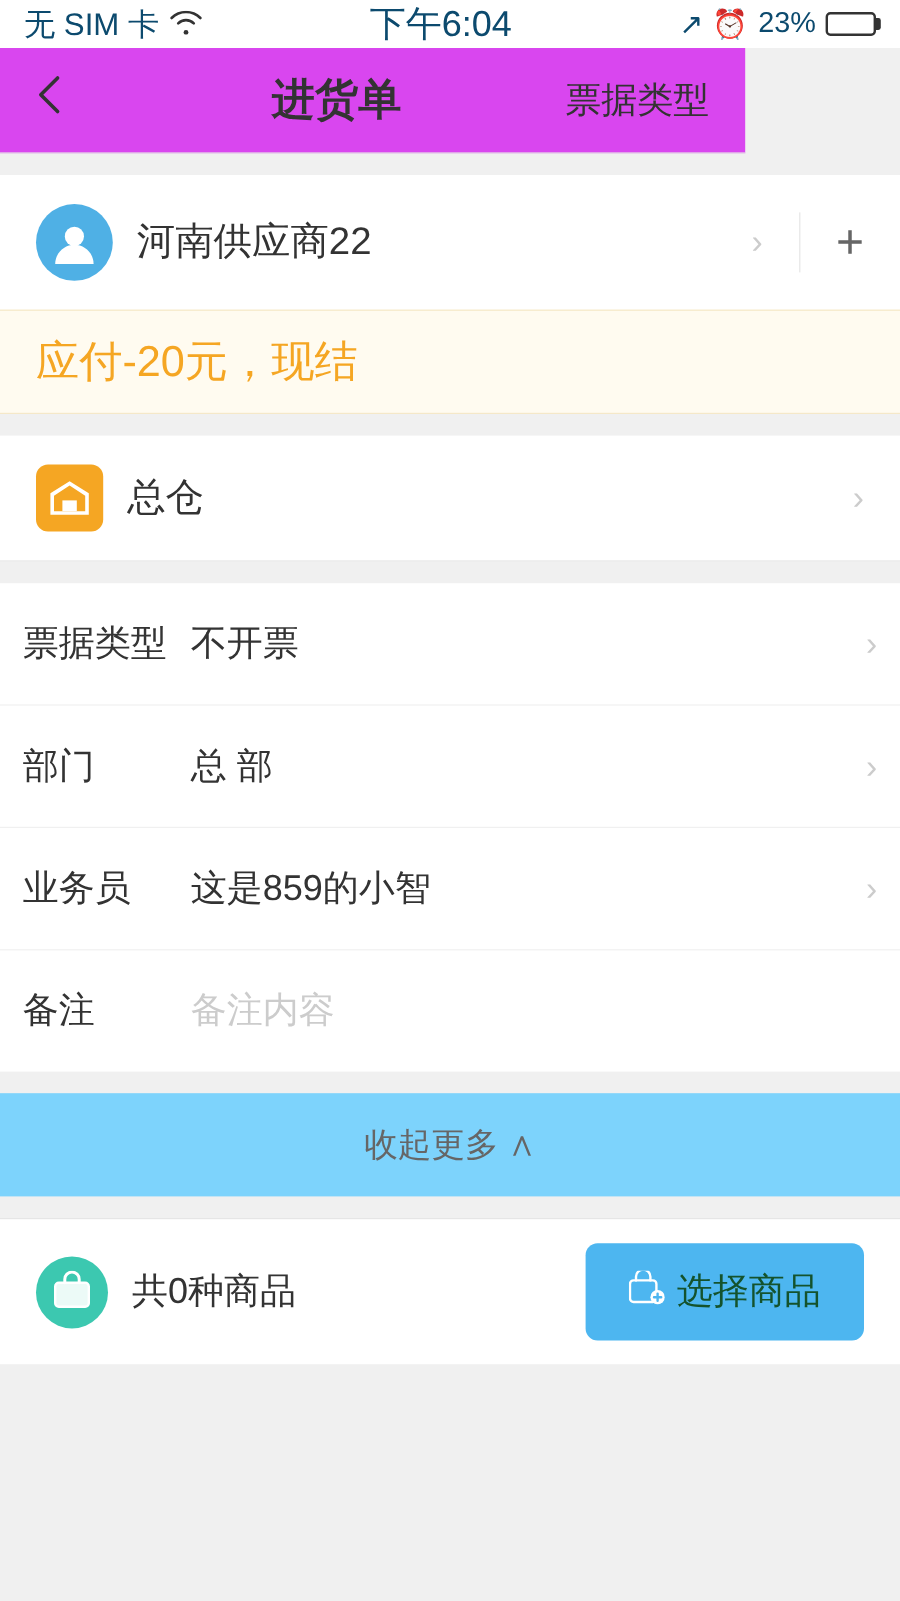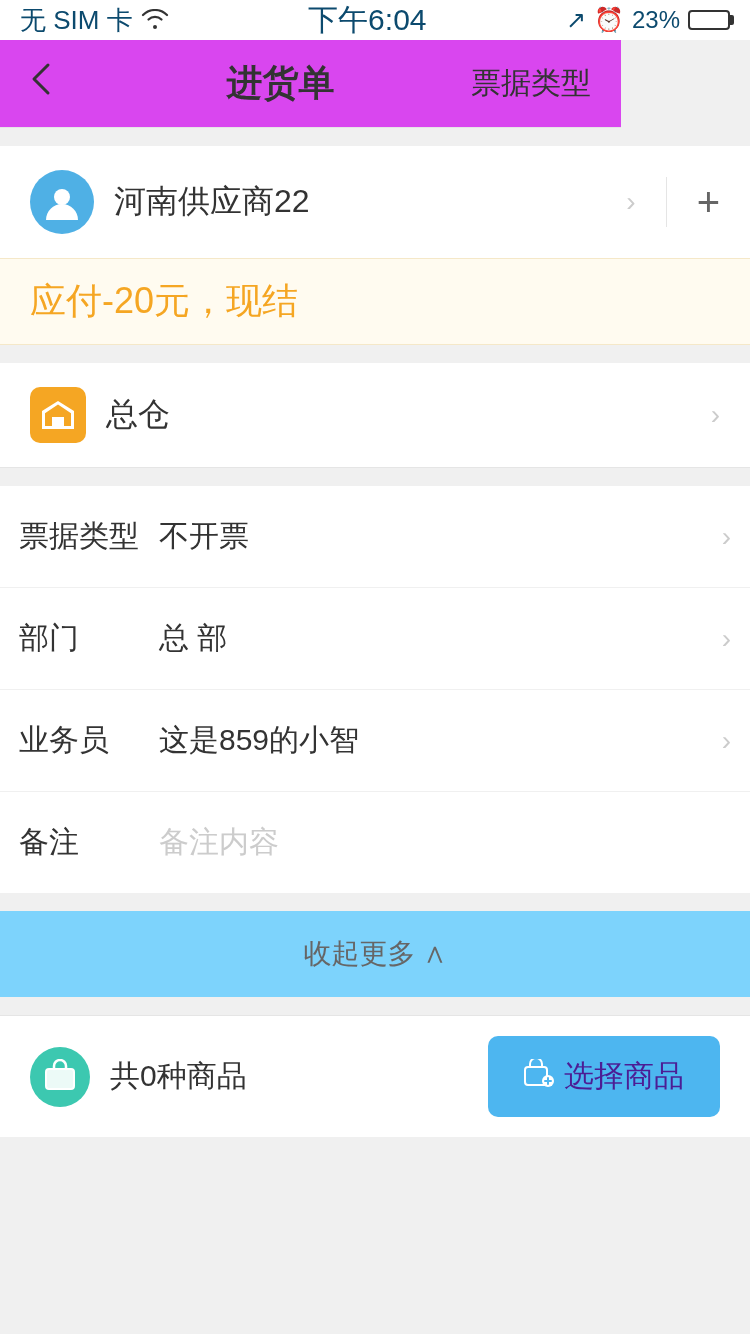--- a/index.html
+++ b/index.html
@@ -240,21 +240,21 @@
     .product-count {
       flex: 1;
       font-size: 30px;
       color: #333;
     }
     .select-btn {
       background: #4db6f0;
       border-radius: 10px;
       padding: 20px 36px;
       font-size: 30px;
-      color: #4c1d95;
+      color: #14532d;
       cursor: pointer;
       display: flex;
       align-items: center;
       gap: 10px;
     }
     .select-btn-icon { font-size: 28px; }
 
     
     .gray-area {
       background: #f0f0f0;

